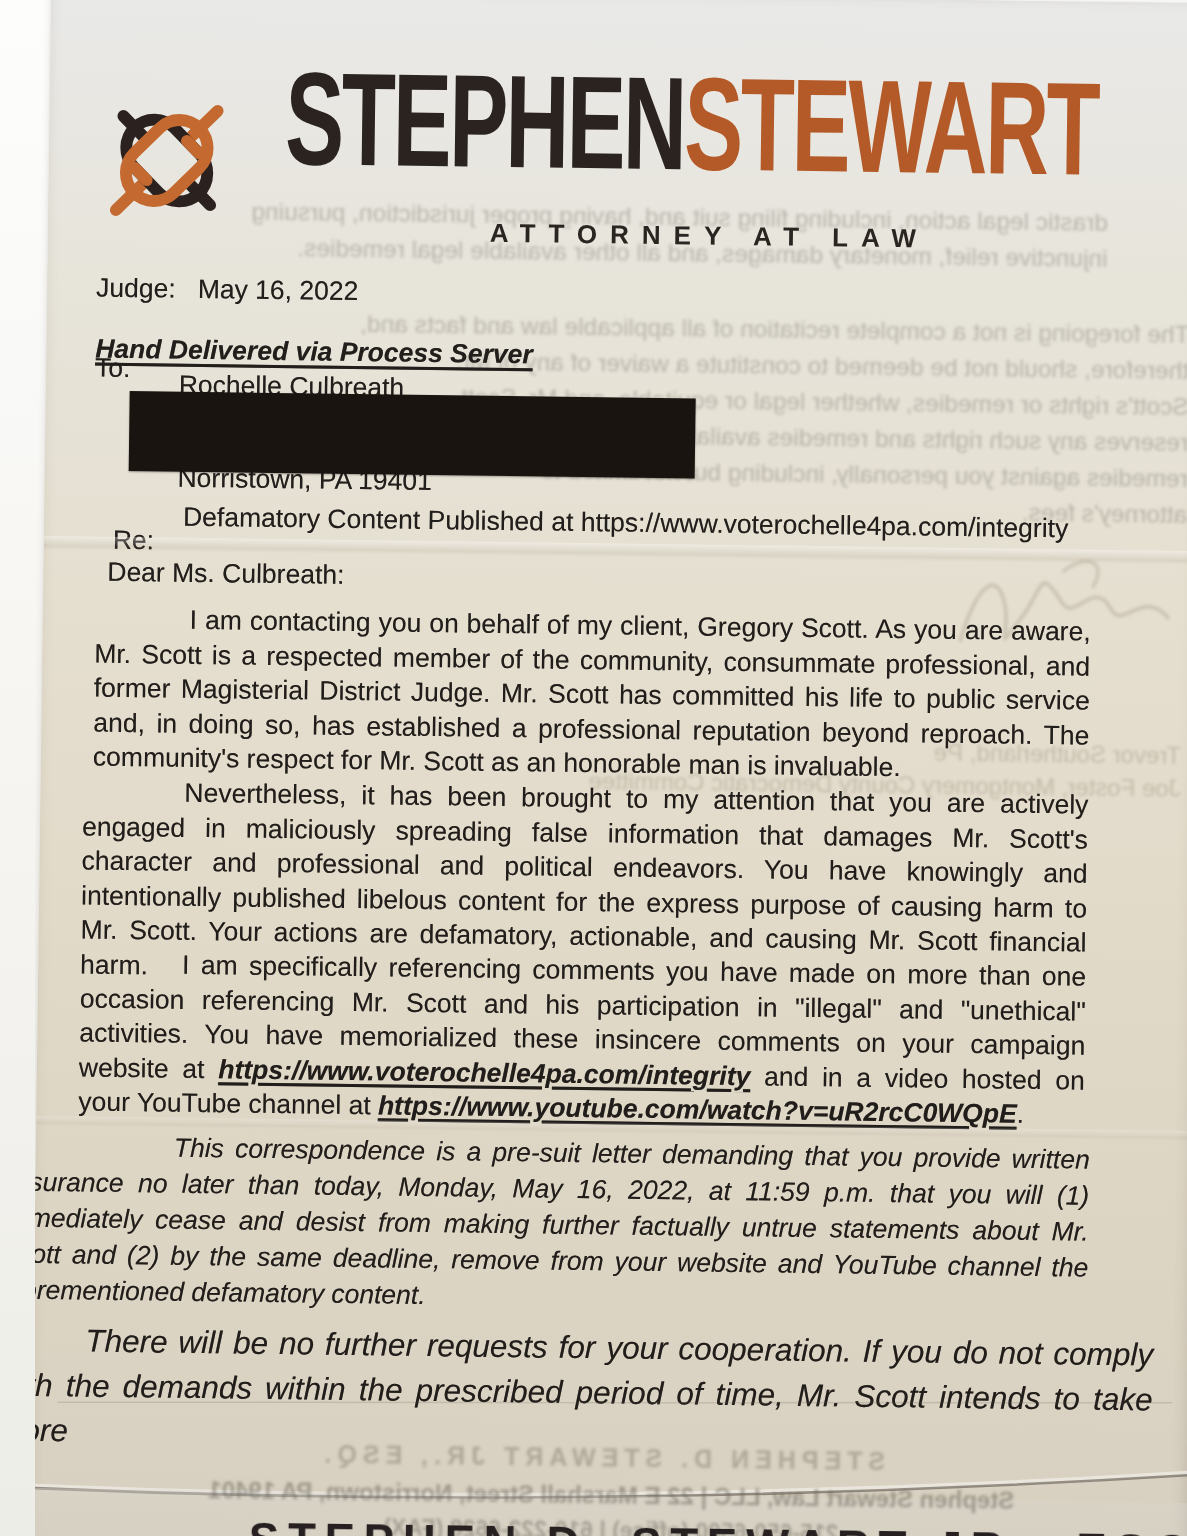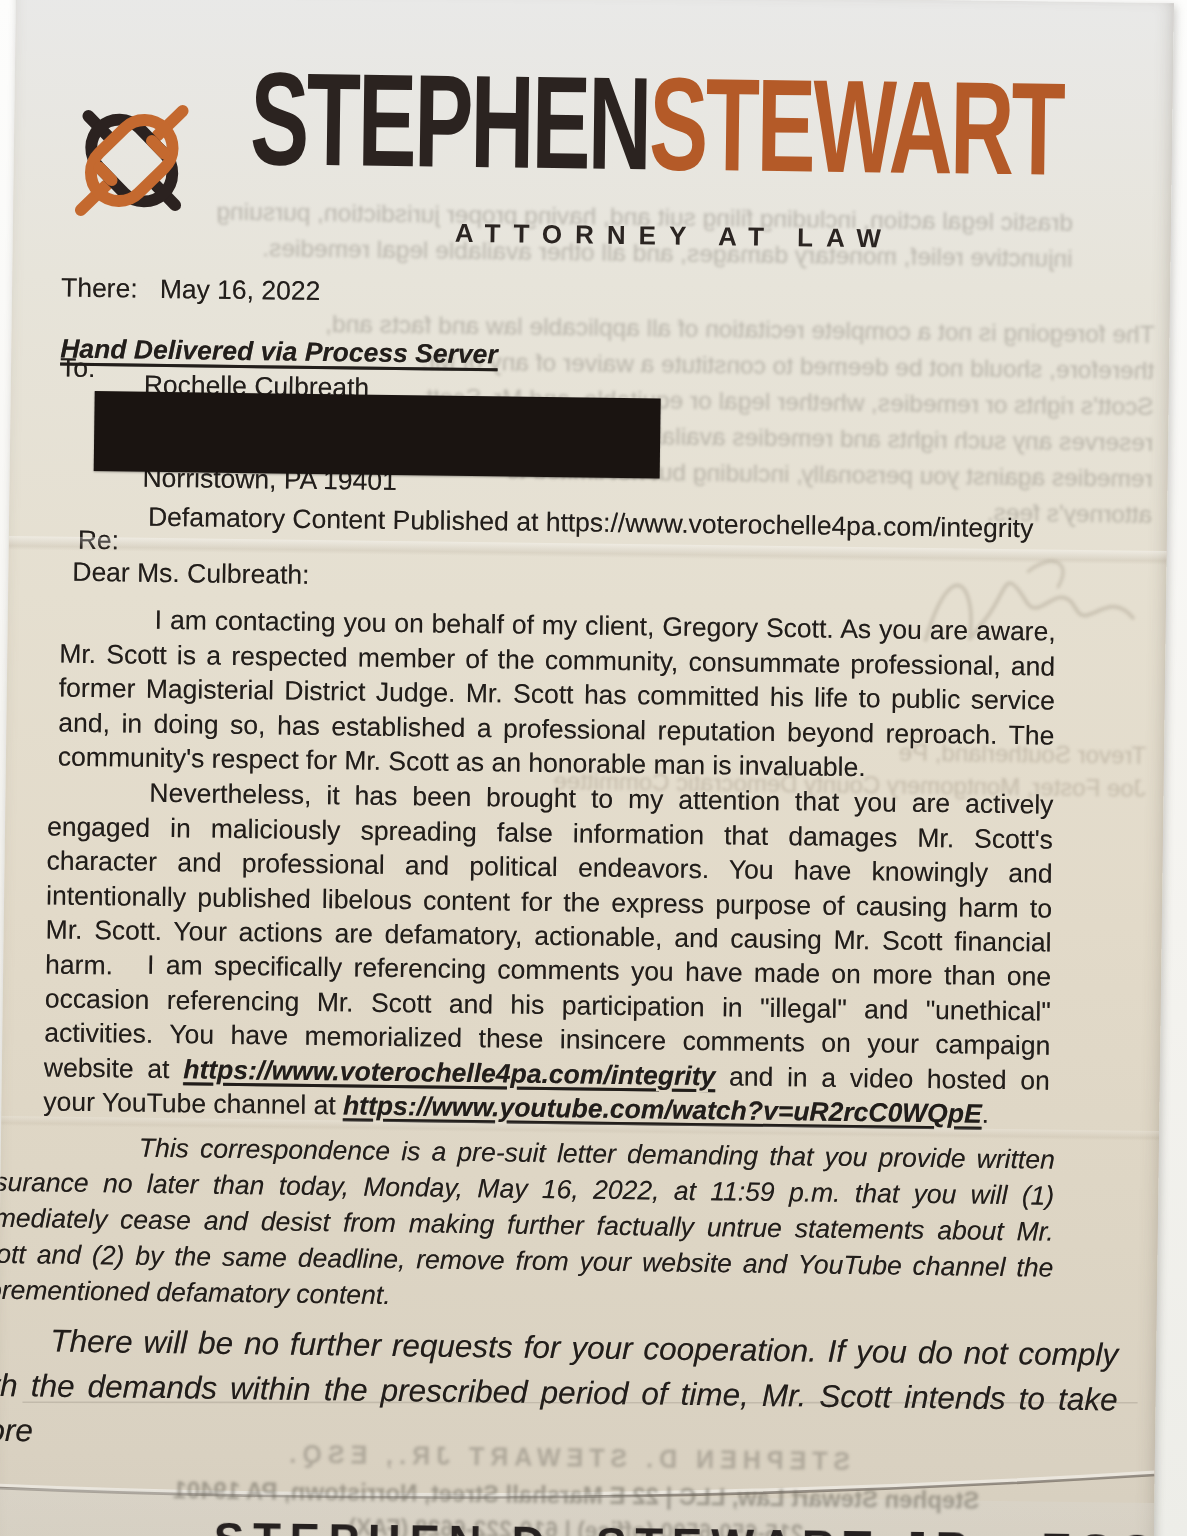--- a/index.html
+++ b/index.html
@@ -2,21 +2,21 @@
 <html><head>
 <meta charset="utf-8">
 <style>
   html,body{margin:0;padding:0;}
   body{
     width:1187px;height:1536px;overflow:hidden;
     background:linear-gradient(180deg,#fdfdfc 0%,#f4f3ef 60%,#ededE8 100%);
     font-family:"Liberation Sans",sans-serif;
     position:relative;
   }
-  .page{position:absolute;inset:0;overflow:hidden;}
+  .page{position:absolute;inset:0;overflow:hidden;margin-left:35px;}
   .paper{
     position:absolute;left:16px;top:-12px;width:1158px;height:1592px;
     transform:rotate(0.75deg);transform-origin:0 0;
     background:
       linear-gradient(180deg,#e9e9e8 0%,#e7e4da 18%,#e5dfd0 38%,#e2dac9 58%,#ddd5c4 78%,#d9d1c1 92%,#d5cdbd 100%);
     box-shadow:inset -10px 0 18px -10px rgba(90,80,68,.30),
                inset 8px 0 14px -10px rgba(120,110,95,.18),
                2px 3px 9px rgba(60,55,48,.25);
     overflow:hidden;
   }
@@ -92,21 +92,21 @@
         <path d="M50 69 h-12" stroke="#c4692f" stroke-width="8"></path>
       </g>
     </svg>
 
     <div class="abs brand" style="left:236px;top:62px;">
       <span class="bk">STEPHEN</span><span class="or">STEWART</span>
     </div>
     <div class="abs tagline" style="left:442px;top:224px;">ATTORNEY AT LAW</div>
 
     <div class="abs t" style="left:49px;top:284px;">
-      <span>There:</span>&nbsp;&nbsp;
+      <span>Judge:</span>&nbsp;&nbsp;
       <span>May 16, 2022</span>
     </div>
 
     <div class="abs t hand" style="left:49px;top:345px;">Hand Delivered via Process Server</div>
 
     <div class="abs t" style="left:49px;top:364px;">To:</div>
     <div class="abs t" style="left:133px;top:380px;">Rochelle Culbreath</div>
 
     <div class="abs t" style="left:133px;top:473px;z-index:1;">Norristown, PA 19401</div>
     <div class="abs redaction" style="left:84px;top:402px;width:566px;height:80px;z-index:2;"></div>

